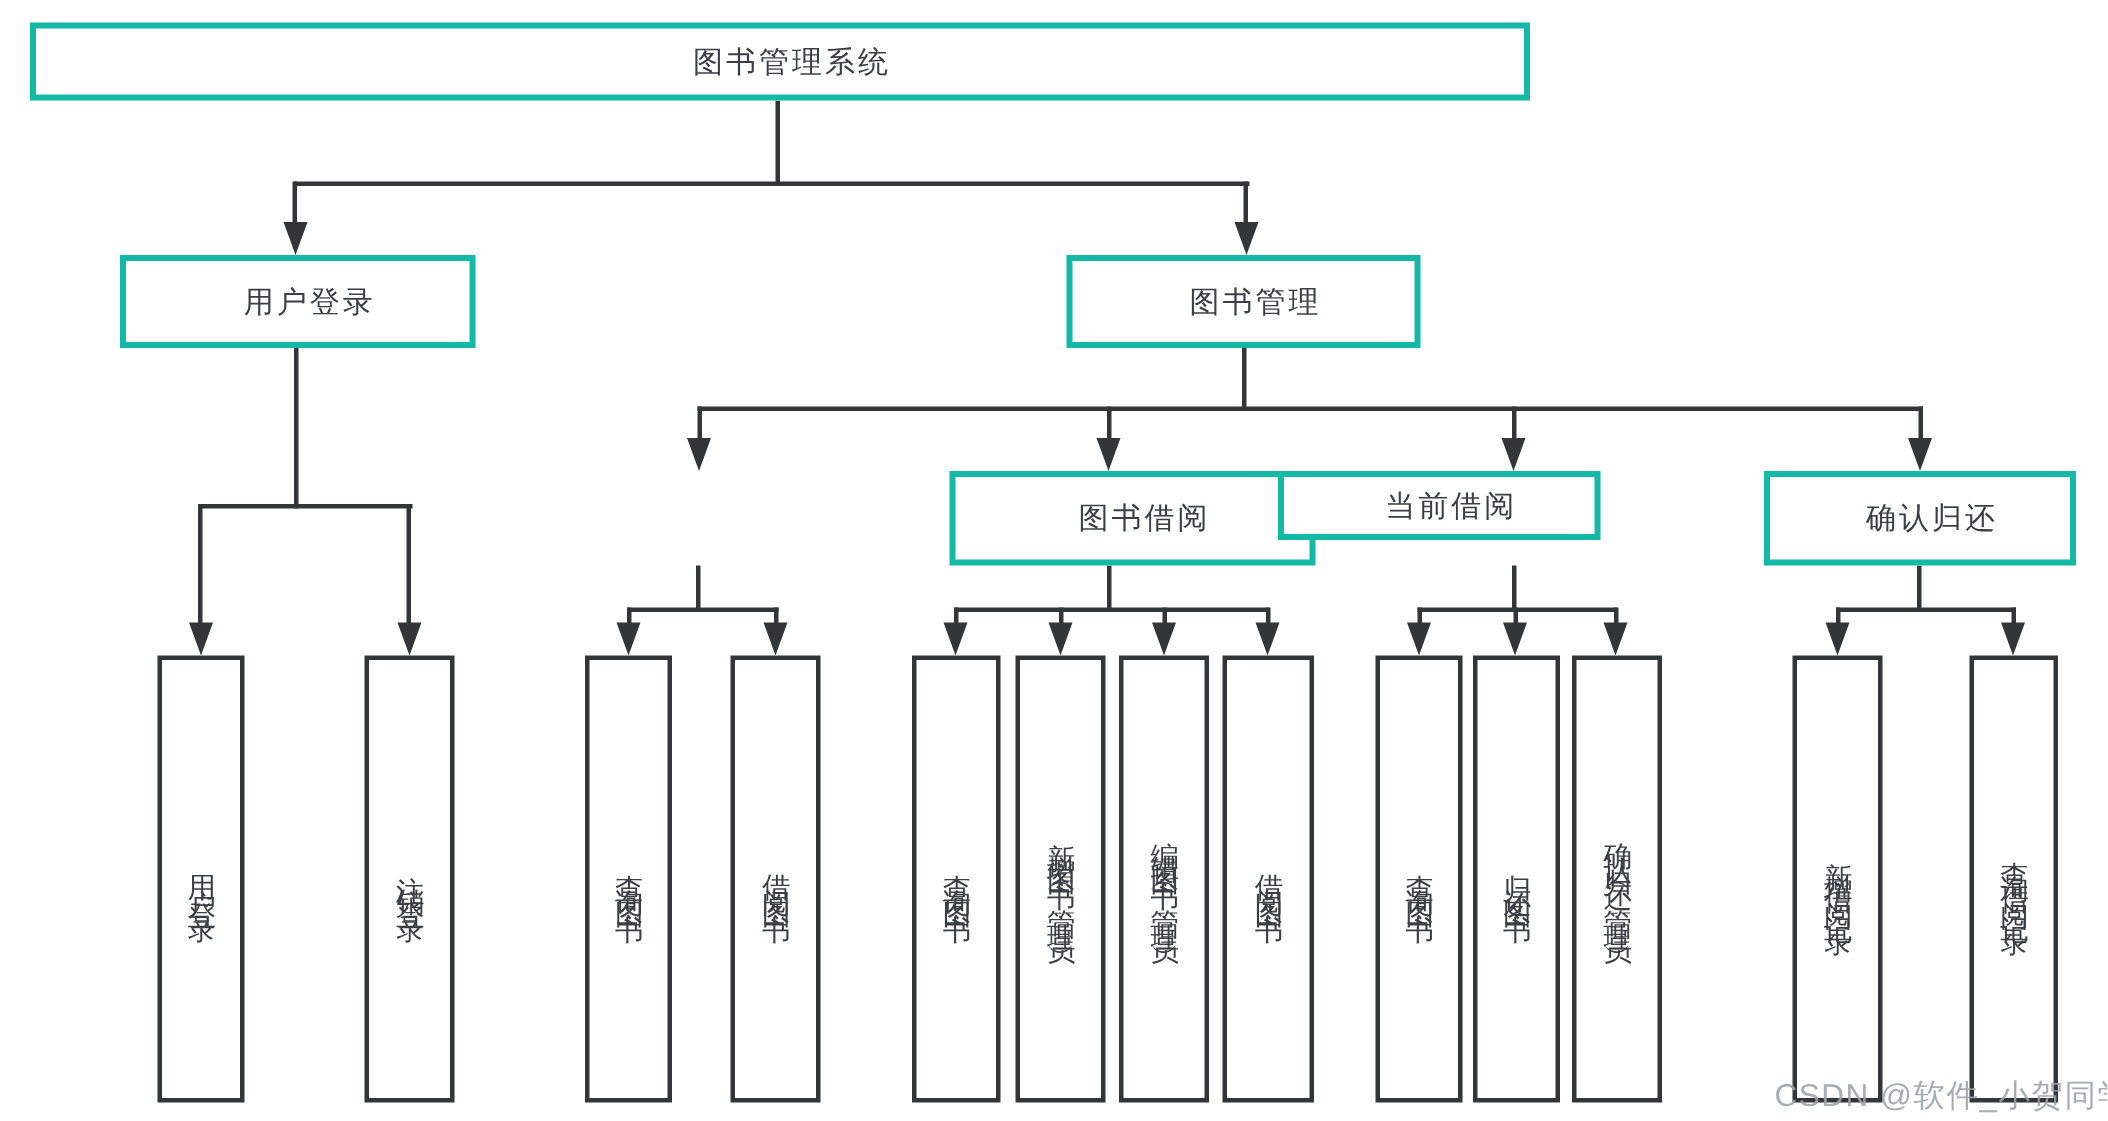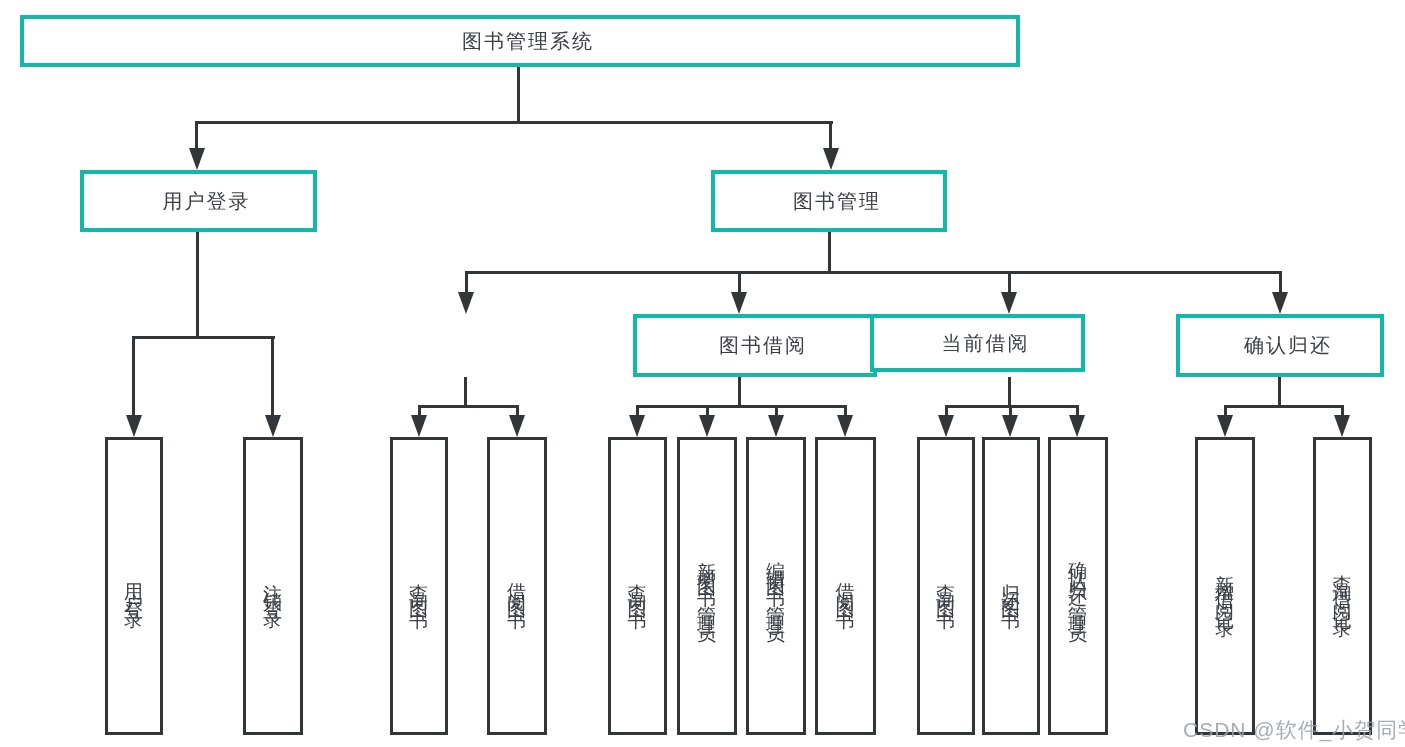--- a/index.html
+++ b/index.html
@@ -37,21 +37,21 @@
 <body>
 
 <div id="canvas">
 
   <div class="node" style="left:20px;top:15px;width:1000px;height:52px">图书管理系统</div>
 
   <div class="node" style="left:80px;top:170px;width:237px;height:62px">用户登录</div>
   <div class="node" style="left:711px;top:170px;width:236px;height:62px">图书管理</div>
 
   <div class="node" style="left:633px;top:314px;width:244px;height:63px">图书借阅</div>
-  <div class="node" style="left:870px;top:314px;width:215px;height:58px">当前借阅</div>
+  <div class="node" style="left:852px;top:314px;width:215px;height:46px">当前借阅</div>
   <div class="node" style="left:1176px;top:314px;width:208px;height:63px">确认归还</div>
 
   <div class="leaf" style="left:105px;width:58px">
     <span>用户登录</span>
     </div>
   <div class="leaf" style="left:243px;width:60px">
     <span>注销登录</span>
     </div>
 
   <div class="leaf" style="left:390px;width:58px">

